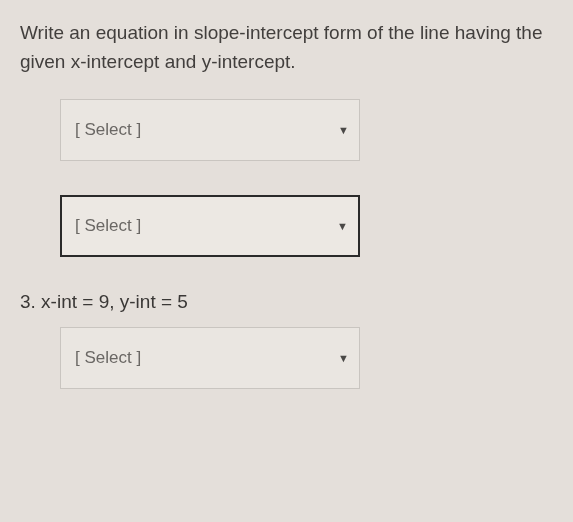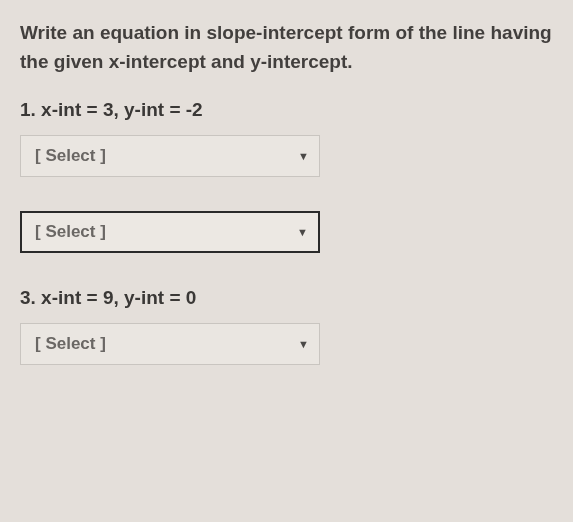--- a/index.html
+++ b/index.html
@@ -5,44 +5,44 @@
   * { box-sizing: border-box; }
   html, body {
     margin: 0; padding: 0;
     width: 573px; height: 522px;
     background: #e4dfda;
     font-family: "Helvetica Neue", Arial, sans-serif;
     color: #3e3c3a;
   }
   .page {
     padding: 18px 20px 20px 20px;
-    font-weight: bold;
   }
   .prompt {
     font-size: 19px;
     line-height: 1.55;
     color: #423f3d;
     margin-bottom: 22px;
   }
   .q-label {
     font-size: 19px;
     color: #3a3836;
     margin-bottom: 14px;
   }
   .select-row { margin-bottom: 34px; }
   .select-box {
     position: relative;
     width: 300px;
-    height: 42px;
+    height: 62px;
     border: 1px solid #c9c5c0;
     background: #eae6e1;
     padding: 0 14px;
     display: flex;
     align-items: center;
     cursor: pointer;
+    margin-left: 40px;
   }
   .select-box.active {
     border: 2px solid #2a2a2a;
     padding: 0 13px;
     background: #ece8e3;
   }
   .select-text {
     font-size: 17px;
     color: #6a6764;
   }
@@ -55,34 +55,33 @@
     color: #4a4846;
   }
 </style>
 </head>
 <body>
 
 <div class="page">
   <div class="prompt">Write an equation in slope-intercept form of the line having the given x-intercept and y-intercept.</div>
 
   <div class="select-row">
-    <div class="q-label">1. x-int = 3, y-int = -2</div>
     <div class="select-box">
       <span class="select-text">[ Select ]</span>
       <span class="chev">▼</span>
     </div>
   </div>
 
   <div class="select-row">
     <div class="select-box active">
       <span class="select-text">[ Select ]</span>
       <span class="chev">▼</span>
     </div>
   </div>
 
   <div class="select-row">
-    <div class="q-label">3. x-int = 9, y-int = 0</div>
+    <div class="q-label">3. x-int = 9, y-int = 5</div>
     <div class="select-box">
       <span class="select-text">[ Select ]</span>
       <span class="chev">▼</span>
     </div>
   </div>
 </div>
 
 </body></html>

